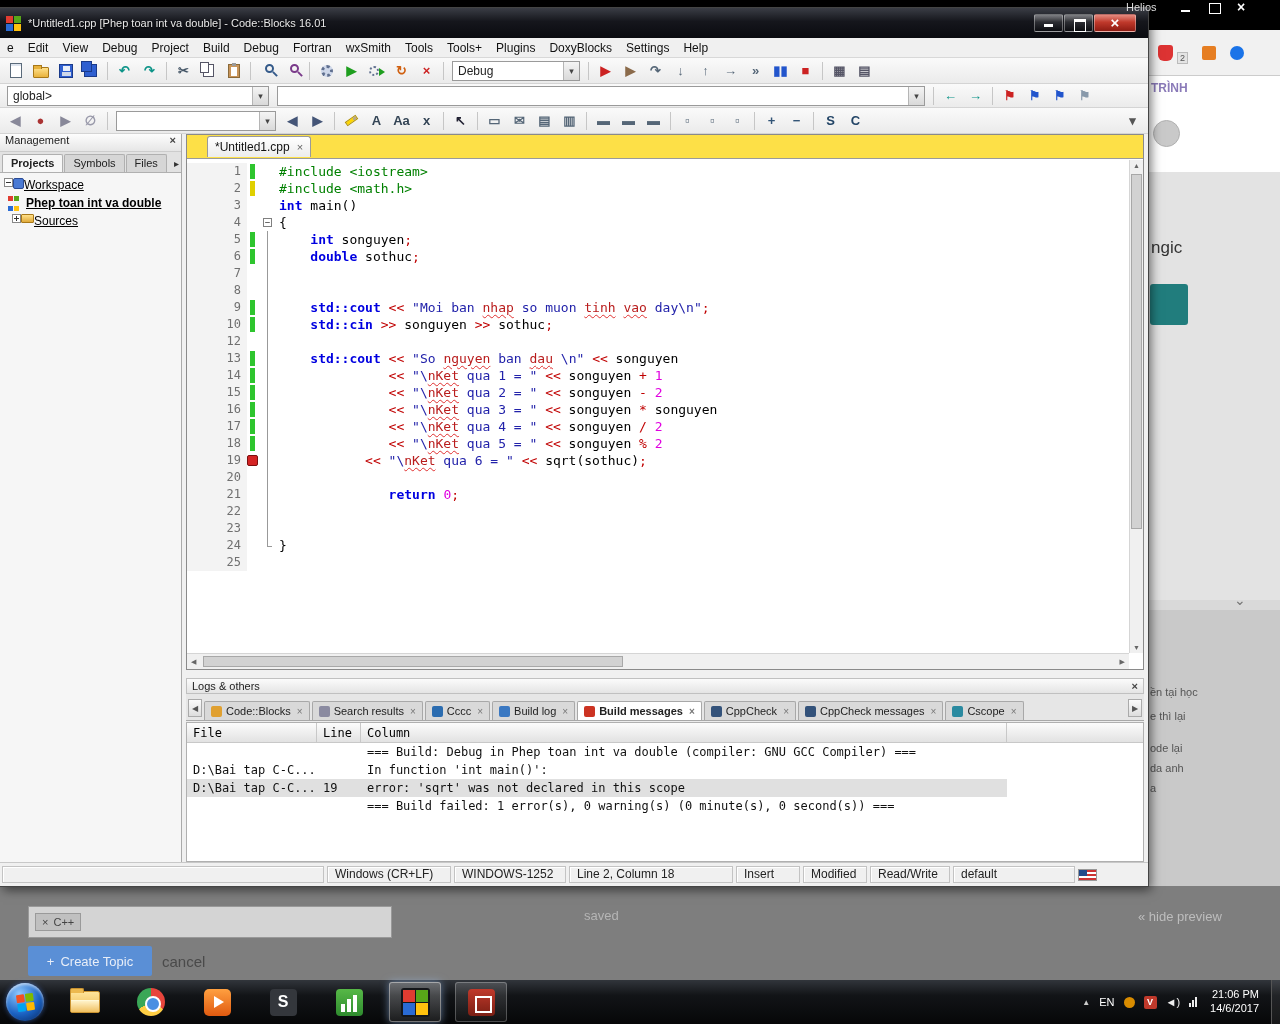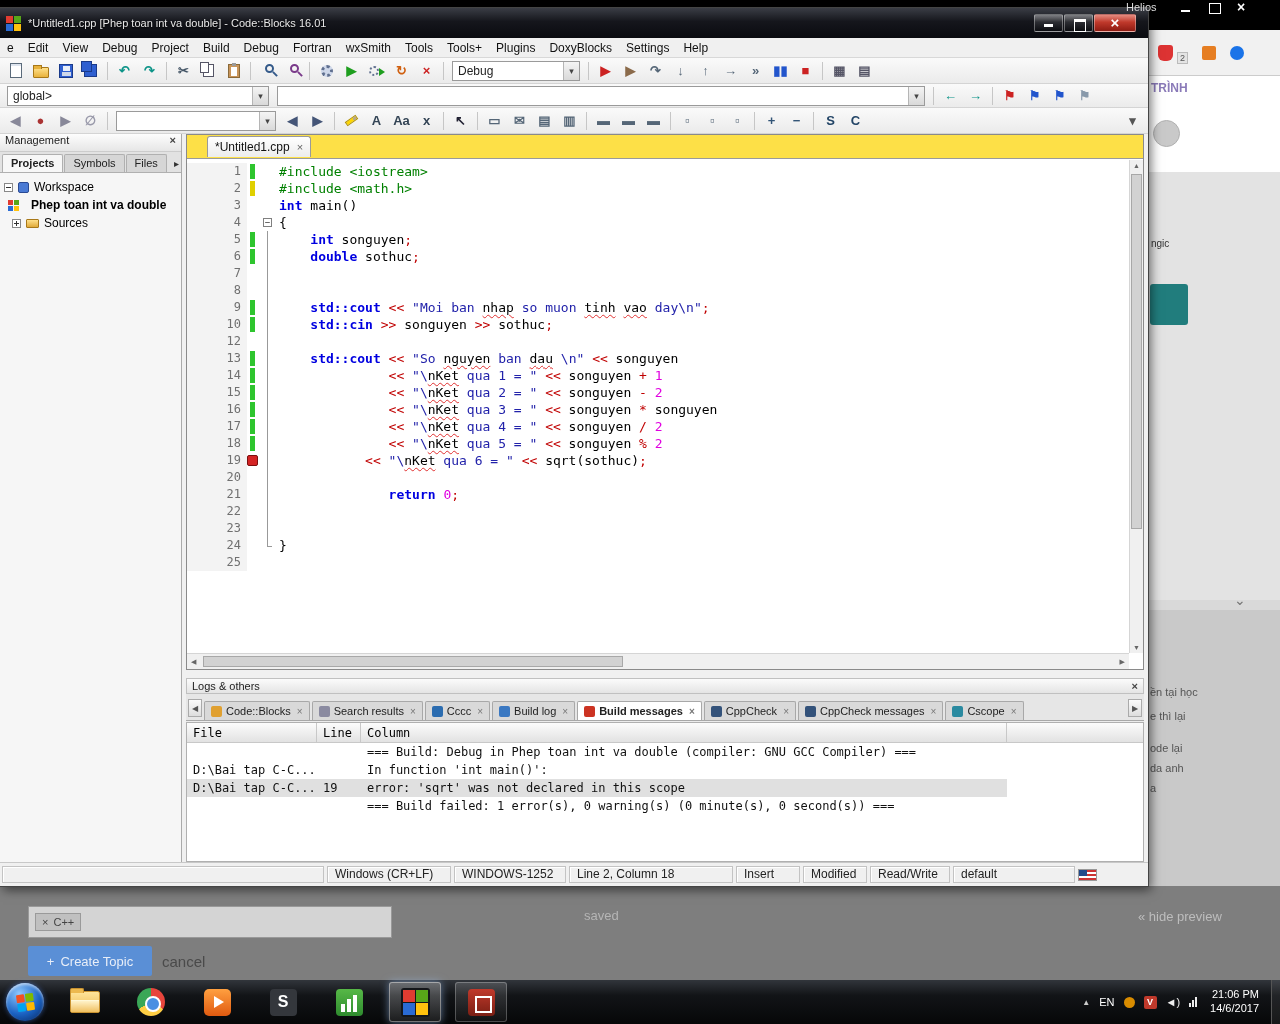--- a/index.html
+++ b/index.html
@@ -19,21 +19,21 @@
   .br-black { position:absolute; top:0; left:0; right:0; height:30px; background:#000; }
   .br-ext { position:absolute; top:30px; left:0; right:0; height:46px; background:#f1f1f1; border-bottom:1px solid #ccc; display:flex; align-items:center; gap:14px; padding-left:10px; }
   .ext-shield { width:15px; height:16px; background:#d33; border-radius:3px 3px 6px 6px; display:inline-block; }
   .ext-badge { font-size:9px; color:#555; background:#e4e4e4; border:1px solid #bbb; padding:0 2px; margin-left:-10px; margin-top:10px; }
   .ext-orange { width:14px; height:14px; background:#e67e22; border-radius:2px; display:inline-block; }
   .ext-blue { width:14px; height:14px; background:#1a73e8; border-radius:50%; display:inline-block; }
   .br-white { position:absolute; top:76px; left:0; right:0; height:96px; background:#fff; }
   .br-trinh { position:absolute; left:3px; top:5px; font-size:12px; font-weight:bold; color:#8a7ab8; }
   .br-avatar { position:absolute; left:5px; top:44px; width:27px; height:27px; border-radius:50%; background:#c9c9c9; border:1px solid #b0b0b0; }
   .br-mid { position:absolute; top:172px; left:0; right:0; height:428px; background:#e3e3e3; }
-  .br-ngic { position:absolute; left:3px; top:66px; font-size:10px; color:#333; }
+  .br-ngic { position:absolute; left:3px; top:66px; font-size:17px; color:#333; }
   .br-teal { position:absolute; left:2px; top:112px; width:38px; height:41px; background:#217d7d; border-radius:3px; }
   .br-chевron, .br-chevron { position:absolute; left:86px; top:592px; color:#777; font-size:14px; }
   .br-low { position:absolute; top:610px; left:0; right:0; height:276px; background:#c9c9c9; }
   .br-frag { position:absolute; left:2px; font-size:11px; color:#555; white-space:nowrap; }
 
   .bg-bottom { position:absolute; left:0; top:886px; width:1280px; height:94px; background:#7e7e7e; z-index:1; }
   .tagbox { position:absolute; left:28px; top:20px; width:364px; height:32px; background:#d4d4d4; border:1px solid #999; display:flex; align-items:center; padding-left:6px; }
   .tagchip { display:inline-flex; gap:5px; align-items:center; background:#c0c0c0; border:1px solid #9a9a9a; font-size:11px; color:#444; padding:2px 6px; }
   .savedtx { position:absolute; left:584px; top:22px; color:#b5b5b5; font-size:13px; }
   .createbtn { position:absolute; left:28px; top:60px; width:124px; height:30px; background:#5a8fd6; color:#e8eef8; font-size:13px; display:inline-flex; align-items:center; justify-content:center; gap:6px; border-radius:2px; }
@@ -94,21 +94,21 @@
 
   
   .mgmt { position:absolute; left:0; top:126px; width:182px; bottom:24px; background:#f0f0f0; border-right:1px solid #aaa; }
   .mgmt-hd { height:18px; display:flex; align-items:flex-start; padding:0 5px; font-size:11px; color:#222; background:linear-gradient(#fdfdfd,#e6e6e6); border-bottom:1px solid #ccc; }
   .mgmt-hd .hx { margin-left:auto; color:#444; font-size:11px; font-weight:bold; }
   .mgmt-tabs { height:21px; display:flex; align-items:flex-end; background:#e2e2e2; border-bottom:1px solid #b0b0b0; padding-left:2px; position:relative; }
   .mtab { font-size:11px; padding:2px 8px 3px; border:1px solid #b0b0b0; border-bottom:none; background:#d6d6d6; color:#222; margin-right:1px; border-radius:2px 2px 0 0; }
   .mtab.active { background:#f7f7f7; font-weight:bold; }
   .mtab-more { position:absolute; right:2px; bottom:3px; font-size:10px; color:#333; }
   .tree { background:#f6f6f6; height:calc(100% - 39px); font-size:12px; padding-top:5px; }
-  .trow { display:flex; align-items:center; gap:5px; height:18px; padding-left:4px; white-space:nowrap; }
+  .trow { display:flex; height:18px; padding-left:4px; white-space:nowrap;text-decoration:underline; }
   .trow.proj { font-weight:bold; padding-left:8px; }
   .trow.src { padding-left:12px; }
   .minusbox, .plusbox { width:9px; height:9px; border:1px solid #888; background:#fff; position:relative; flex:none; }
   .minusbox::before, .plusbox::before { content:''; position:absolute; left:1px; right:1px; top:3px; height:1px; background:#333; }
   .plusbox::after { content:''; position:absolute; top:1px; bottom:1px; left:3px; width:1px; background:#333; }
   .ws-ic { width:11px; height:11px; background:#4a7ad4; border-radius:2px; border:1px solid #2a4a94; flex:none; }
   .cb-mini.small { grid-template-columns:5px 5px; }
   .cb-mini.small i { width:5px; height:5px; }
   .fold-ic { width:13px; height:9px; background:linear-gradient(#ffe08a,#e0aa3a); border:1px solid #a87818; border-radius:1px; flex:none; }
 
@@ -128,21 +128,21 @@
   .foldbox { position:absolute; left:3px; top:4px; width:9px; height:9px; border:1px solid #808080; background:#fff; font-size:9px; line-height:7px; text-align:center; color:#333; }
   .fold-line::before { content:''; position:absolute; left:7px; top:0; height:17px; width:1px; background:#999; }
   .fold-end::before { content:''; position:absolute; left:7px; top:0; height:9px; width:1px; background:#999; }
   .fold-end::after { content:''; position:absolute; left:7px; top:9px; width:5px; height:1px; background:#999; }
   .cl-code { padding-left:3px; }
   .t-pre { color:#008000; }
   .t-kw { color:#0000e0; font-weight:bold; }
   .t-pl { color:#000; }
   .t-op { color:#c00000; }
   .t-str { color:#2222aa; }
-  .t-strq { color:#000000; text-decoration:underline wavy #e03030 1px; text-underline-offset:2px; }
+  .t-strq { color:#b91c1c; text-decoration:underline wavy #e03030 1px; text-underline-offset:2px; }
   .t-num { color:#e000e0; }
   .vscroll { position:absolute; top:25px; right:0; bottom:16px; width:14px; background:#f0f0f0; border-left:1px solid #d5d5d5; }
   .vthumb { position:absolute; left:1px; right:1px; top:14px; height:72%; background:#d2d2d2; border:1px solid #a8a8a8; }
   .varr, .harr { position:absolute; color:#666; font-size:7px; text-align:center; }
   .varr.up { top:2px; left:3px; } .varr.up::before{content:'▲';}
   .varr.dn { bottom:2px; left:3px; } .varr.dn::before{content:'▼';}
   .hscroll { position:absolute; left:0; right:14px; bottom:0; height:16px; background:#f0f0f0; border-top:1px solid #d5d5d5; }
   .hthumb { position:absolute; top:2px; bottom:2px; left:16px; width:420px; background:#d2d2d2; border:1px solid #a8a8a8; }
   .harr.l { left:4px; top:4px; } .harr.l::before{content:'◀';}
   .harr.r { right:4px; top:4px; } .harr.r::before{content:'▶';}

